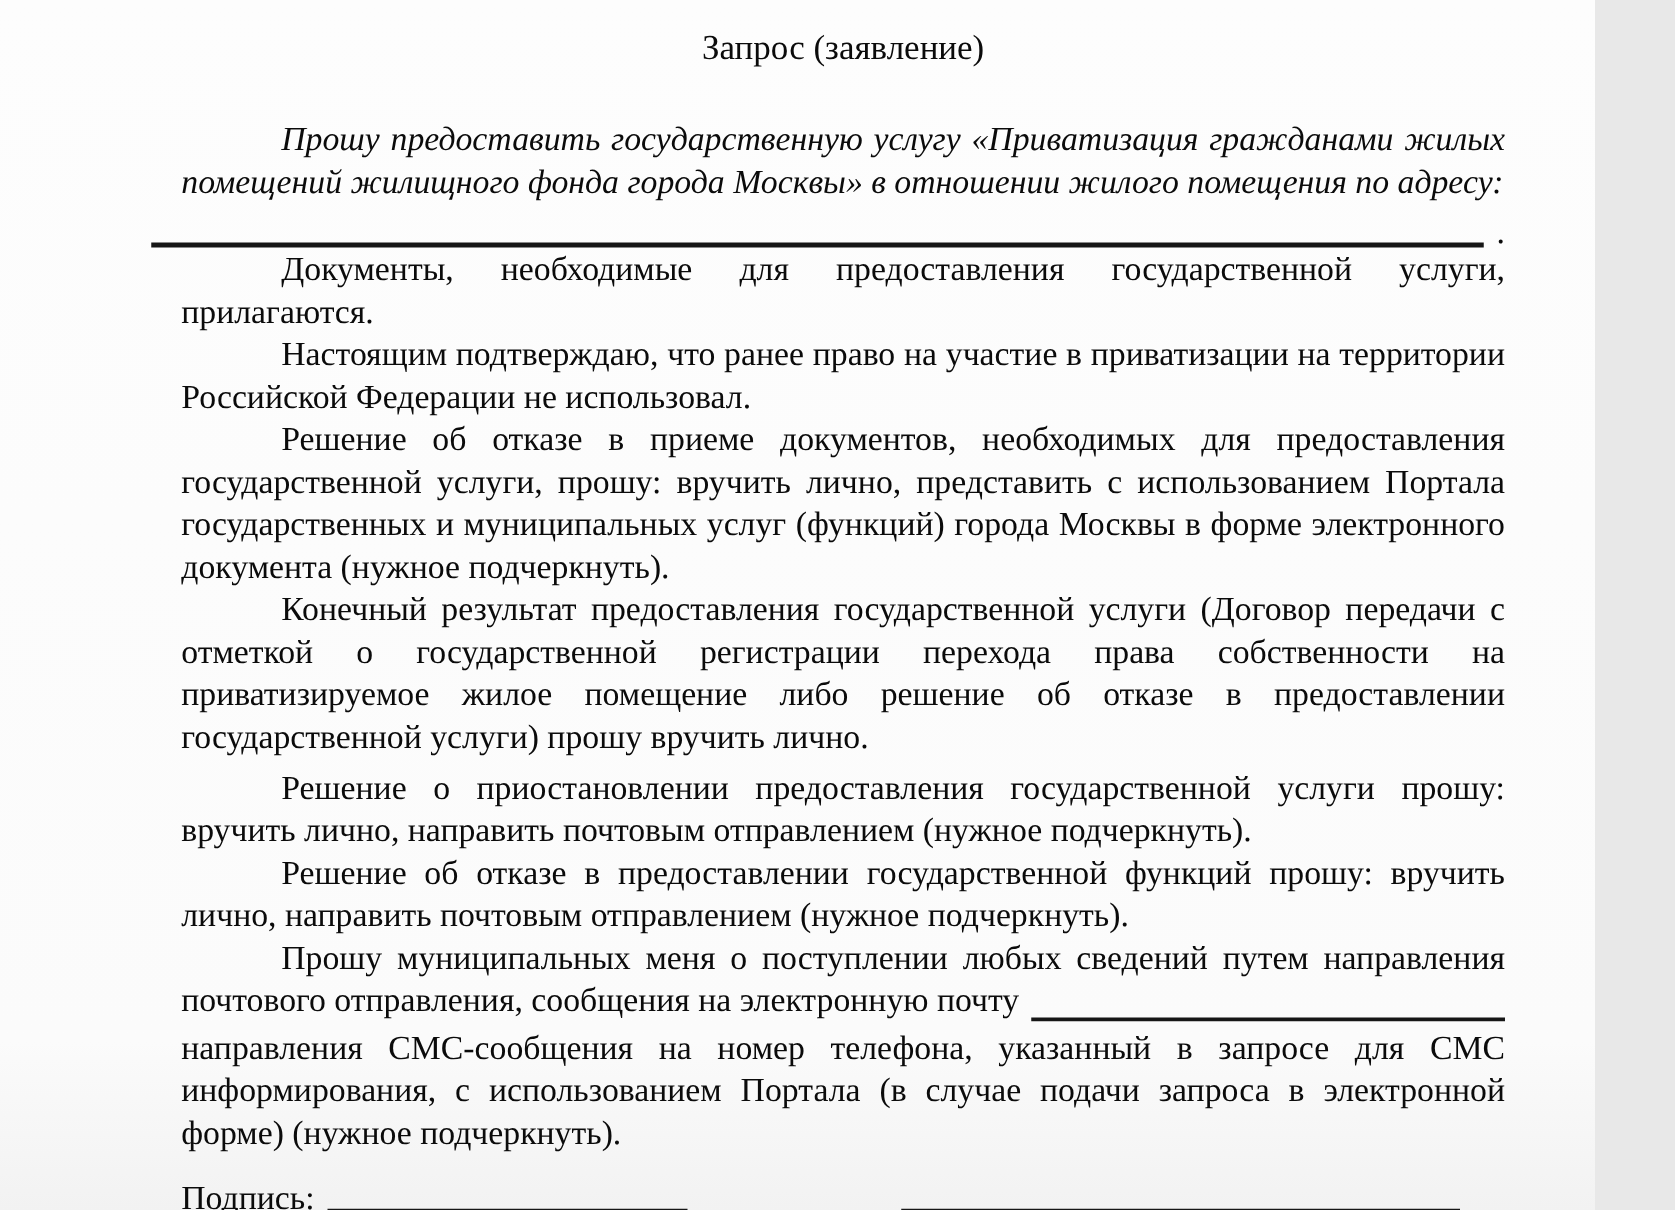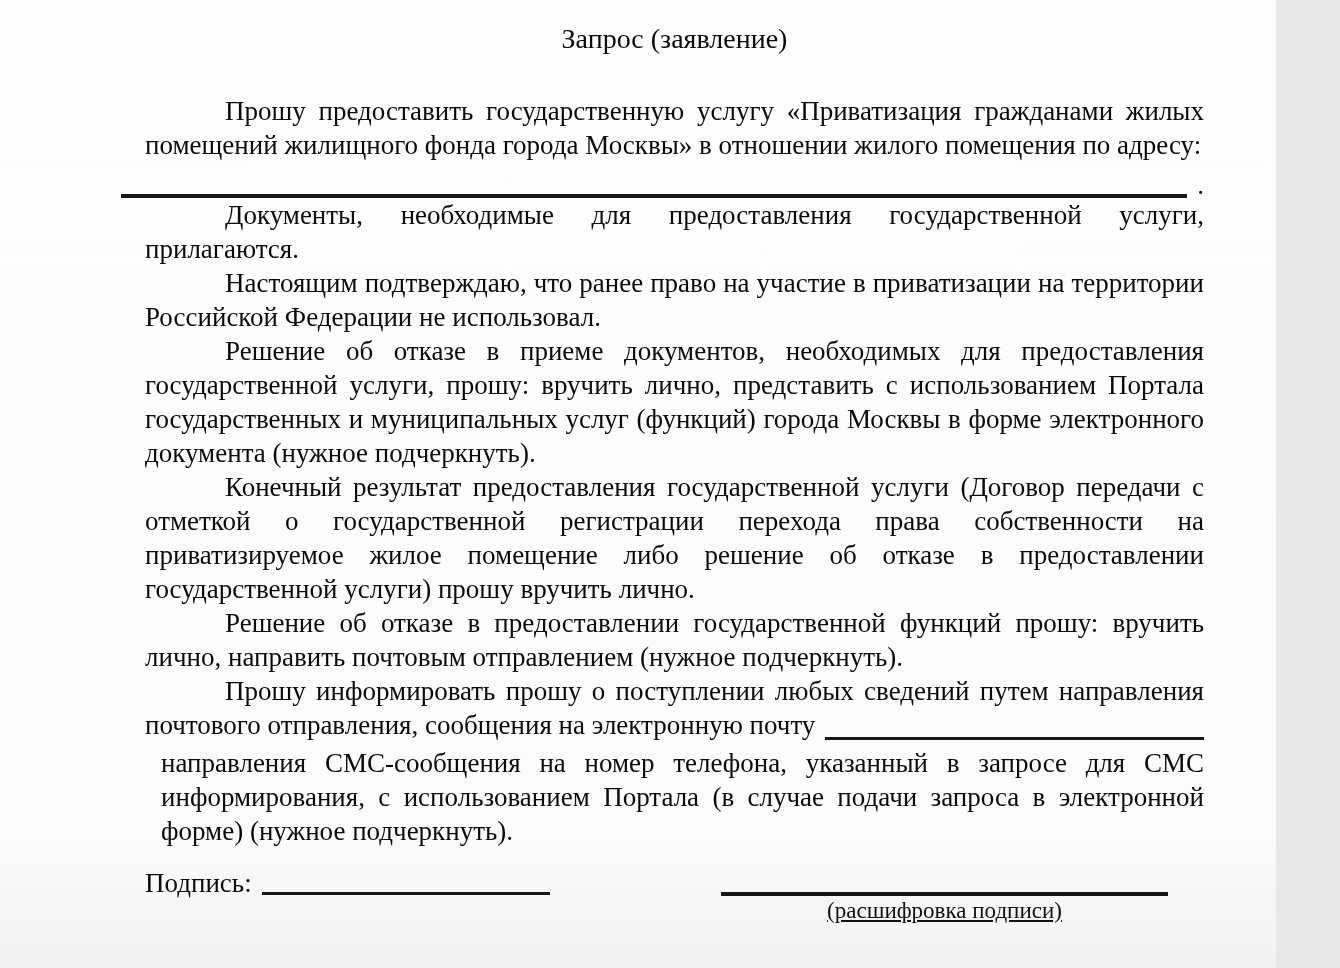--- a/index.html
+++ b/index.html
@@ -29,20 +29,21 @@
     font-weight: normal;
     line-height: 34px;
   }
   .para {
     margin: 0;
     text-align: justify;
     text-indent: 80px;
   }
   .para.first {
     margin-top: 38px;
+    font-style: italic;
   }
   .para.gap-top {
     margin-top: 7px;
   }
   
   .line-justified {
     margin: 0;
     text-align: justify;
     text-align-last: justify;
     text-indent: 80px;
@@ -60,34 +61,34 @@
     margin-left: -24px;
     border-bottom: 4px solid #161616;
     height: 30px;
   }
   .address-period {
     padding-left: 10px;
     line-height: 26px;
   }
   .email-row {
     display: flex;
-    align-items: center;
+    align-items: flex-end;
     height: 34px;
   }
   .email-text {
     white-space: nowrap;
   }
   .email-blank {
     flex: 1;
     border-bottom: 3px solid #161616;
     height: 26px;
     margin-left: 10px;
   }
   .rest-para {
-    margin: 4px 0 0 16px;
+    margin: 4px 0 0 0;
     text-align: justify;
     text-indent: 0;
   }
   
   .sig-row {
     display: flex;
     align-items: flex-start;
     margin-top: 18px;
   }
   .sig-label {
@@ -135,24 +136,25 @@
     </div>
 
     <p class="para">Документы, необходимые для предоставления государственной услуги, прилагаются.</p>
 
     <p class="para">Настоящим подтверждаю, что ранее право на участие в приватизации на территории Российской Федерации не использовал.</p>
 
     <p class="para">Решение об отказе в приеме документов, необходимых для предоставления государственной услуги, прошу: вручить лично, представить с использованием Портала государственных и муниципальных услуг (функций) города Москвы в форме электронного документа (нужное подчеркнуть).</p>
 
     <p class="para">Конечный результат предоставления государственной услуги (Договор передачи с отметкой о государственной регистрации перехода права собственности на приватизируемое жилое помещение либо решение об отказе в предоставлении государственной услуги) прошу вручить лично.</p>
 
+    <p class="para gap-top">Решение о приостановлении предоставления государственной услуги прошу: вручить лично, направить почтовым отправлением (нужное подчеркнуть).</p>
 
     <p class="para">Решение об отказе в предоставлении государственной функций прошу: вручить лично, направить почтовым отправлением (нужное подчеркнуть).</p>
 
-    <div class="line-justified">Прошу информировать прошу о поступлении любых сведений путем направления</div>
+    <div class="line-justified">Прошу муниципальных меня о поступлении любых сведений путем направления</div>
 
     <div class="email-row">
       <span class="email-text">почтового отправления, сообщения на электронную почту</span>
       <span class="email-blank"></span>
     </div>
 
     <p class="rest-para">направления СМС-сообщения на номер телефона, указанный в запросе для СМС информирования, с использованием Портала (в случае подачи запроса в электронной форме) (нужное подчеркнуть).</p>
 
     <div class="sig-row">
       <span class="sig-label">Подпись:</span>

